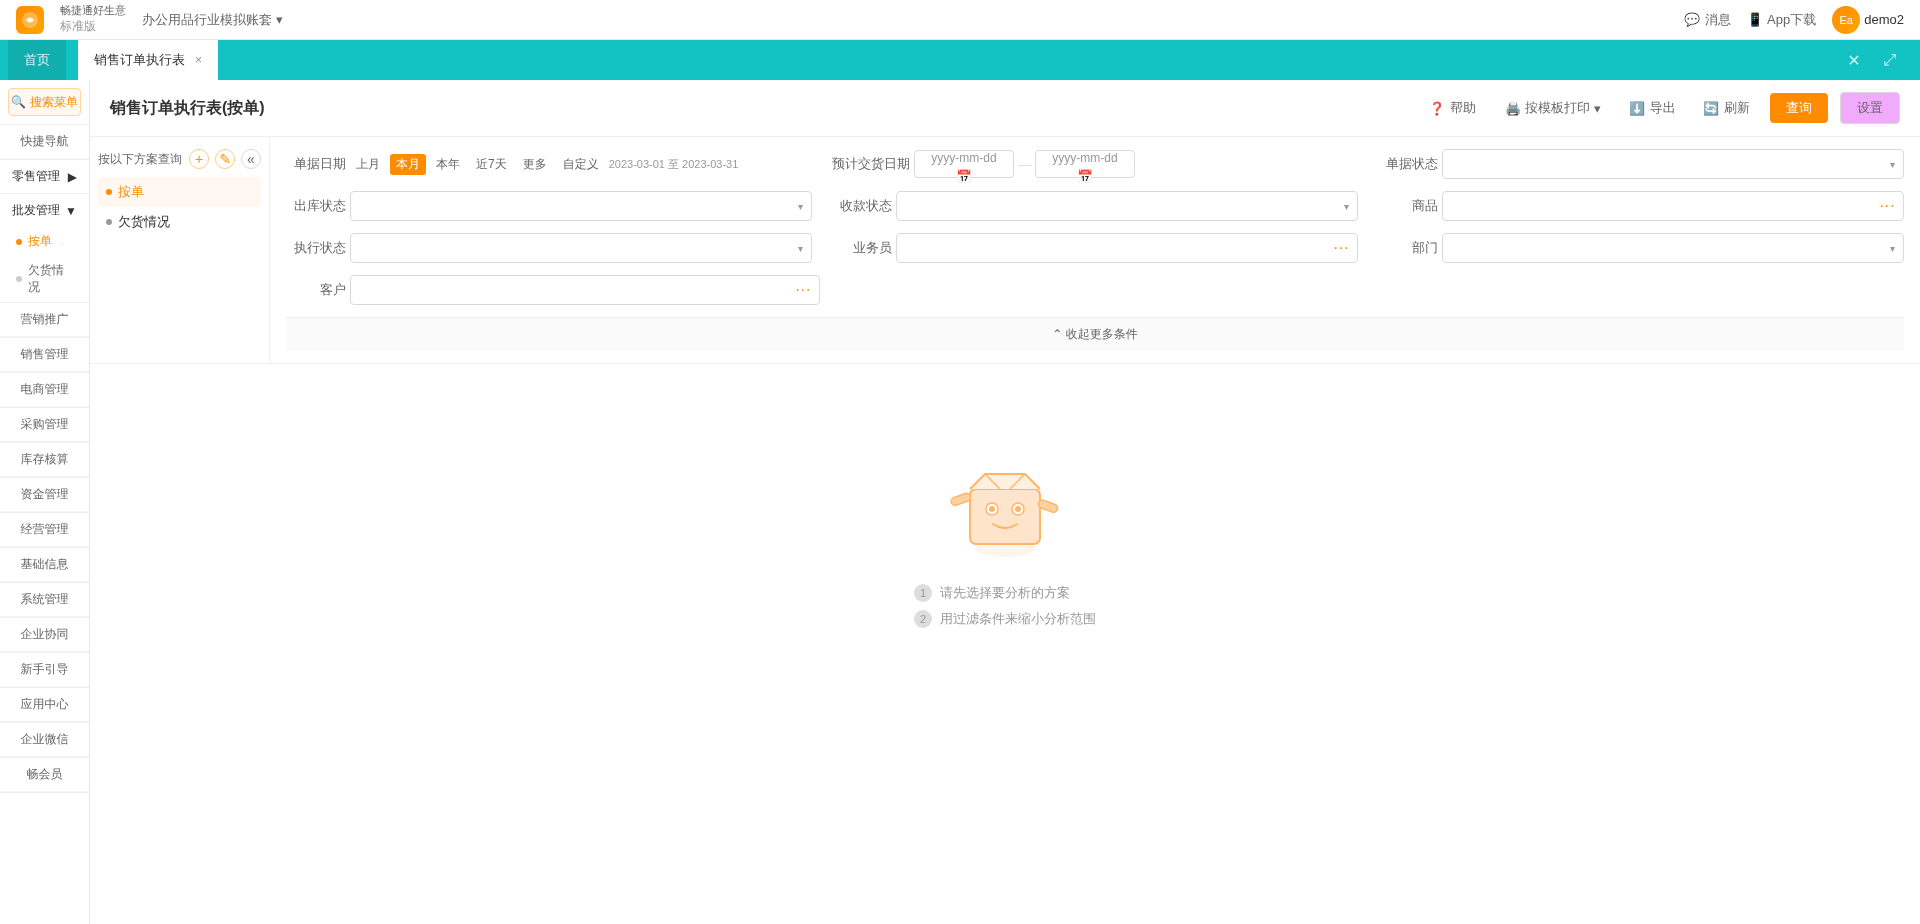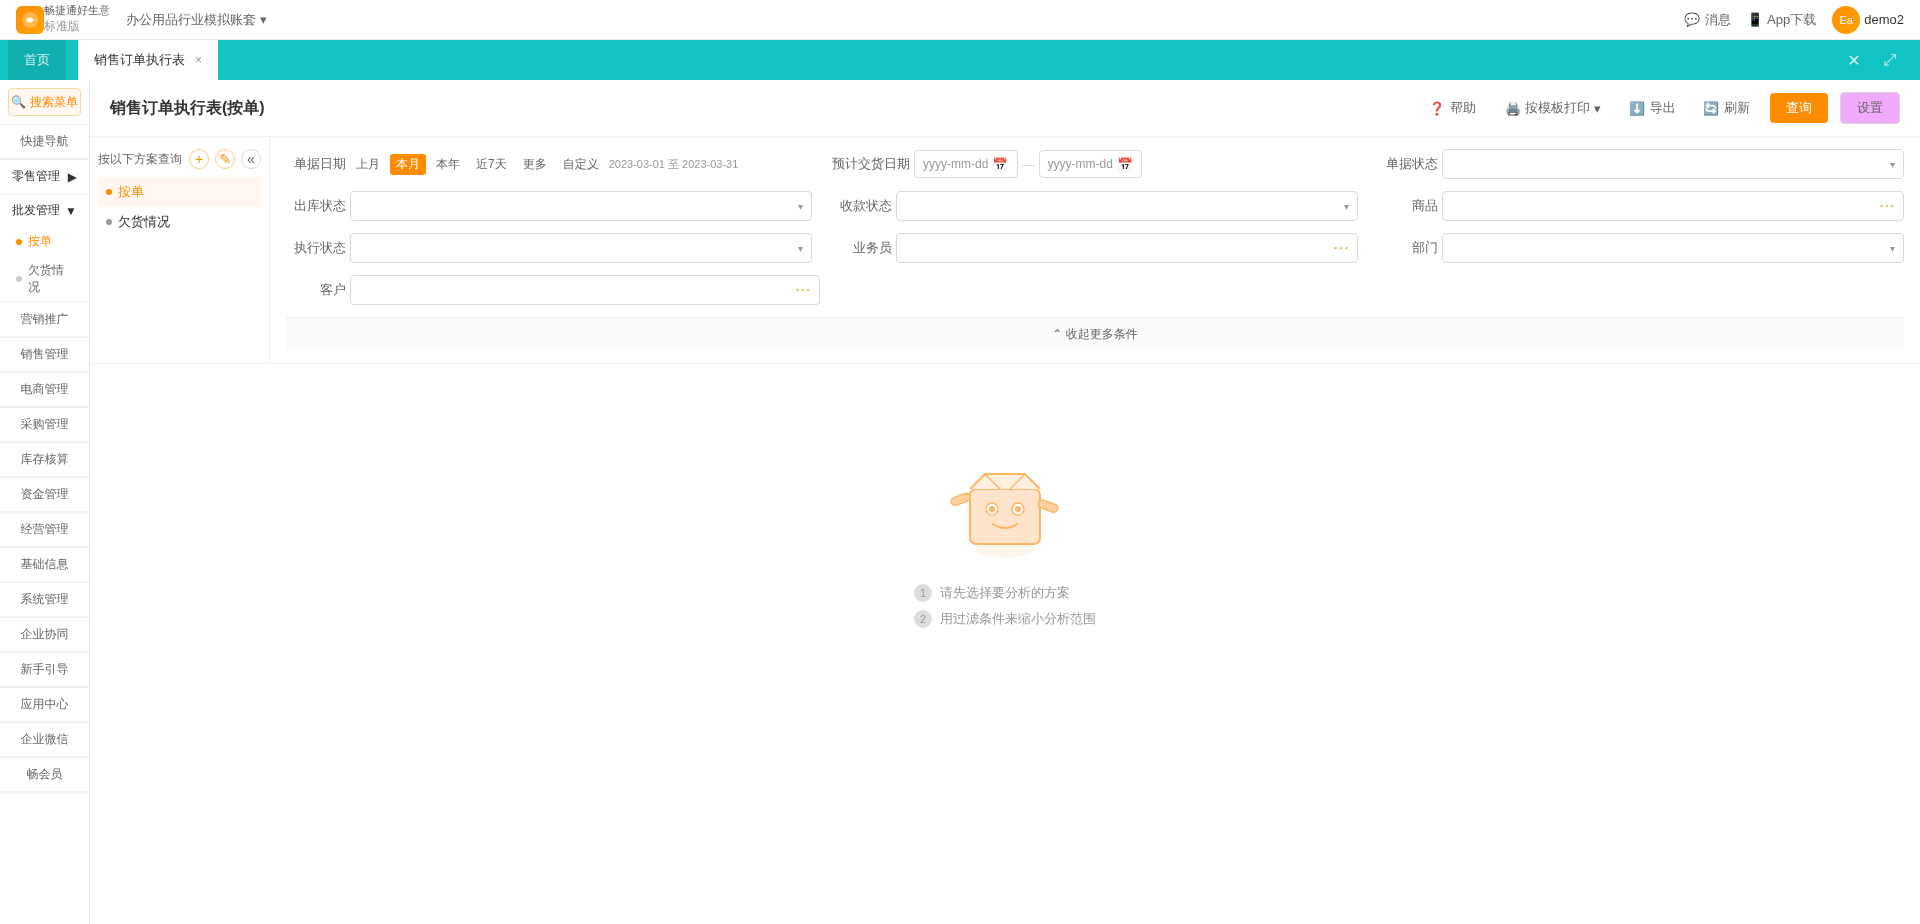--- a/index.html
+++ b/index.html
@@ -18,21 +18,21 @@
       z-index: 100;
     }
     .top-header-left {
       display: flex;
       align-items: center;
       gap: 8px;
     }
     .logo-area {
       display: flex;
       align-items: center;
-      gap: 0;
+      gap: 16px;
     }
     .logo-icon {
       width: 28px;
       height: 28px;
       background: linear-gradient(135deg, #ff8c00, #ffa500);
       border-radius: 6px;
       display: flex;
       align-items: center;
       justify-content: center;
       color: white;
@@ -363,20 +363,21 @@
       border: 1px solid #d9d9d9;
       border-radius: 4px;
       padding: 0 8px;
       font-size: 12px;
       color: #999;
       min-width: 100px;
       display: flex;
       align-items: center;
       cursor: pointer;
       gap: 4px;
+      flex-direction: column;
     }
     .calendar-icon {
       color: #ff8c00;
       font-size: 13px;
     }
     .filter-select-box {
       flex: 1;
       height: 30px;
       border: 1px solid #d9d9d9;
       border-radius: 4px;

